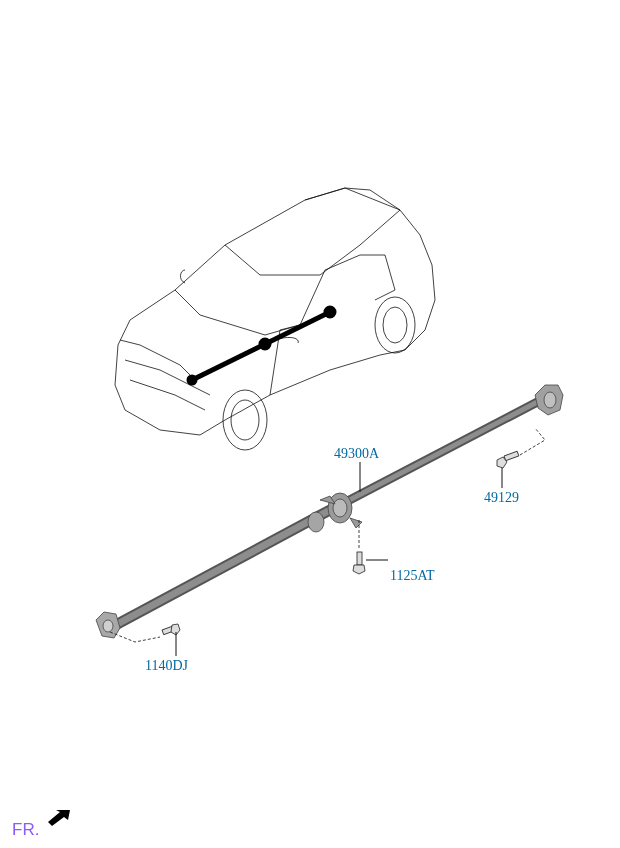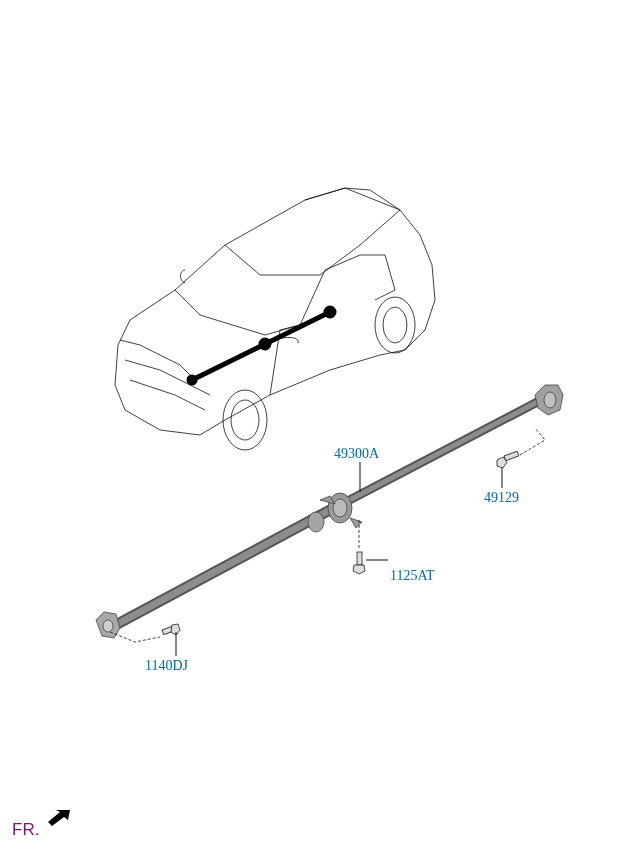--- a/index.html
+++ b/index.html
@@ -1,19 +1,19 @@
 <!DOCTYPE html>
 <html><head>
 <meta charset="utf-8">
 <style>
   html, body { margin: 0; padding: 0; background: #ffffff; }
   body { width: 620px; height: 848px; position: relative; overflow: hidden; font-family: "Liberation Sans", sans-serif; }
   .canvas { position: absolute; left: 0; top: 0; width: 620px; height: 848px; }
   .label { position: absolute; font-family: Liberation Serif, serif; font-size: 14px; color: #0369a1; white-space: nowrap; }
-  .fr { position: absolute; left: 12px; top: 820px; font-family: "Liberation Sans", sans-serif; font-size: 17px; color: #701a75; }
+  .fr { position: absolute; left: 12px; top: 820px; font-family: "Liberation Sans", sans-serif; font-size: 17px; color: #8b5cf6; }
 </style>
 </head>
 <body>
 
 <div class="canvas">
   <svg width="620" height="848" viewBox="0 0 620 848">
 
     <g fill="none" stroke="#111" stroke-width="0.8">
       <path d="M118 345 L130 320 L175 290 L225 245 L305 200 L345 188 L370 190 L400 210 L420 235 L432 265 L435 300 L425 330 L405 350 L380 355 L330 370 L270 395 L225 420 L200 435 L160 430 L125 410 L115 385 Z"></path>
       <path d="M175 290 L200 315 L265 335 L300 325"></path>

